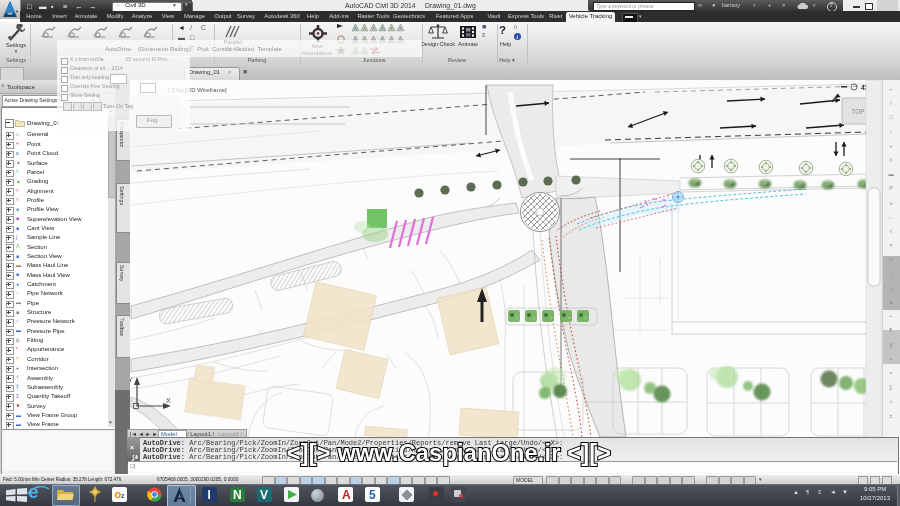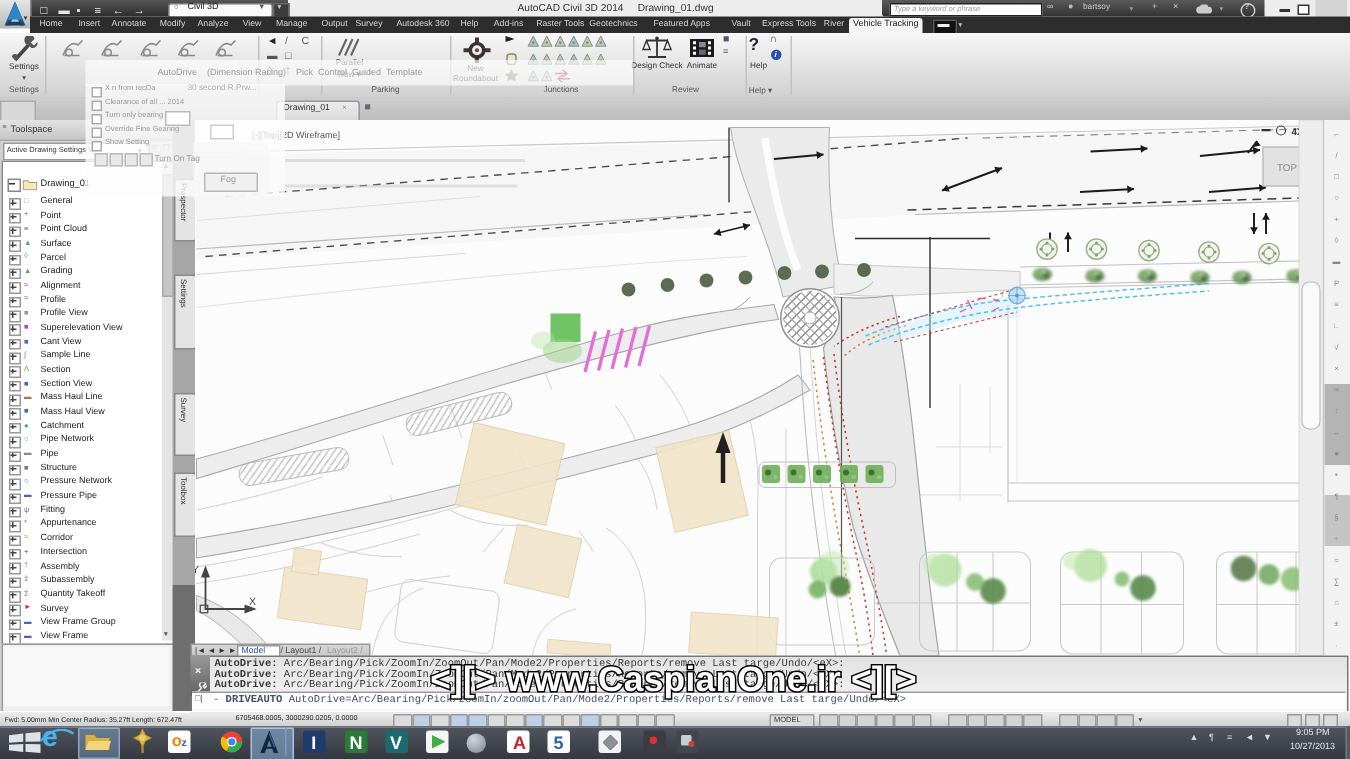--- a/index.html
+++ b/index.html
@@ -764,21 +764,20 @@
 <div class="a" style="left:127px;top:437px;width:13px;height:27px;background:linear-gradient(#9a9a9a,#5f5f5f);"></div>
 <div class="t" style="left:130px;top:444px;font-size:7px;color:#fff;font-weight:bold;">×</div>
 <svg class="a" style="left:129px;top:455px;" width="9" height="9">
       <path d="M1.5,7.5 L5.5,3.5 M5.5,3.5 a2,2 0 1 1 2.5,-2.5 l-1.5,1.5 1,1 1.5,-1.5" stroke="#eee" stroke-width="1.1" fill="none"></path>
     </svg>
 <div class="t" style="left:143px;top:438.5px;font-size:7px;font-family:'Liberation Mono',monospace;color:#3a3a3a;"><b>AutoDrive:</b>  Arc/Bearing/Pick/ZoomIn/ZoomOut/Pan/Mode2/Properties/Reports/remove Last targe/Undo/&lt;eX&gt;:</div>
 <div class="t" style="left:143px;top:445.5px;font-size:7px;font-family:'Liberation Mono',monospace;color:#3a3a3a;"><b>AutoDrive:</b>  Arc/Bearing/Pick/ZoomIn/ZoomOut/Pan/Mode2/Properties/Reports/remove Last targe/Undo/&lt;eX&gt;:</div>
 <div class="t" style="left:143px;top:452.5px;font-size:7px;font-family:'Liberation Mono',monospace;color:#3a3a3a;"><b>AutoDrive:</b>  Arc/Bearing/Pick/ZoomIn/ZoomOut/Pan/Mode2/Properties/Reports/remove Last targe/Undo/&lt;eX&gt;:</div>
 <div class="a" style="left:127.5px;top:461px;width:769px;height:11px;background:#fdfdfd;border-top:0.6px solid #999;"></div>
 <div class="t" style="left:130px;top:463px;font-size:6px;color:#667;">□|</div>
-<div class="t" style="left:142px;top:463.4px;font-size:7px;font-family:'Liberation Mono',monospace;color:#44506a;">- <b>DRIVEAUTO</b> AutoDrive=Arc/Bearing/Pick/zoomIn/zoomOut/Pan/Mode2/Properties/Reports/remove Last targe/Undo/&lt;eX&gt;</div>
 <svg class="a" style="left:130px;top:434px;" width="700" height="34" viewBox="130 434 700 34">
 <text x="449" y="460.5" text-anchor="middle" font-size="23.5" font-weight="bold" font-family="Liberation Sans" fill="#ffffff" stroke="#000000" stroke-width="2" paint-order="stroke" letter-spacing="0.2">&lt;][&gt; www.CaspianOne.ir &lt;][&gt;</text>
     </svg>
 <div class="a" style="left:0;top:474px;width:900px;height:10px;background:linear-gradient(#ececec,#cdcdcd);border-top:0.5px solid #fff;border-bottom:0.5px solid #909090;"></div>
 <div class="t" style="left:3px;top:476.6px;font-size:4.6px;color:#222;">Fwd: 5.00mm Min Center Radius: 35.27ft Length: 672.47ft</div>
 <div class="t" style="left:157px;top:476.6px;font-size:4.8px;color:#222;">6705468.0005, 3000290.0205, 0.0000</div>
 <div class="a" style="left:262px;top:475.8px;width:10.5px;height:7.5px;background:#dcdcdc;border:0.5px solid #9a9a9a;border-radius:1px;"></div>
 <div class="a" style="left:274.5px;top:475.8px;width:10.5px;height:7.5px;background:#bcd0e8;border:0.5px solid #9a9a9a;border-radius:1px;"></div>
 <div class="a" style="left:287.0px;top:475.8px;width:10.5px;height:7.5px;background:#dcdcdc;border:0.5px solid #9a9a9a;border-radius:1px;"></div>
 <div class="a" style="left:299.5px;top:475.8px;width:10.5px;height:7.5px;background:#bcd0e8;border:0.5px solid #9a9a9a;border-radius:1px;"></div>

